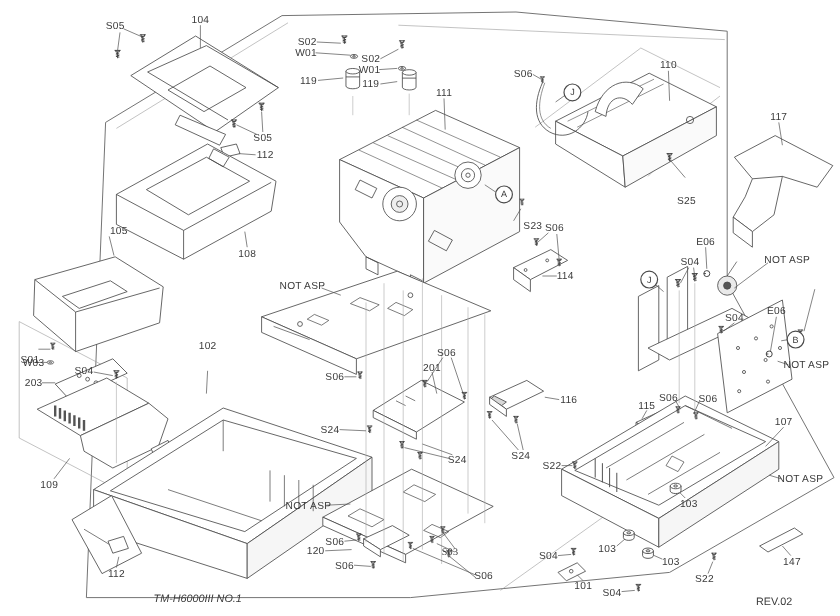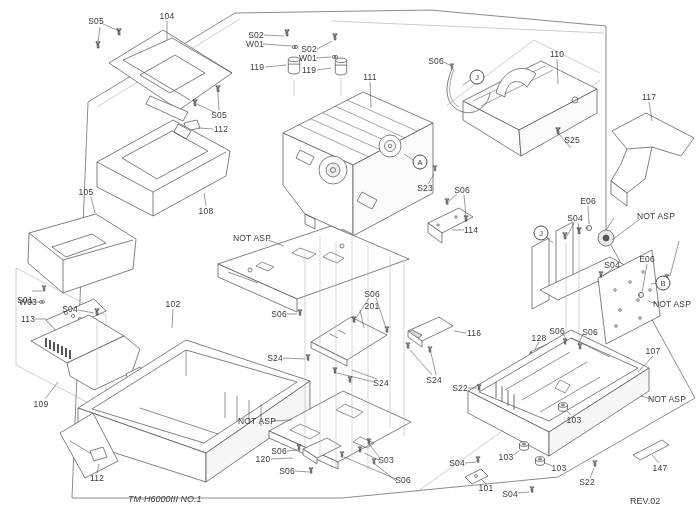--- a/index.html
+++ b/index.html
@@ -291,76 +291,76 @@
     <use href="#foot" transform="translate(524,444)"></use>
     <use href="#foot" transform="translate(540,459)"></use>
   </g>
 </svg>
 
 <div id="labels">
       <span class="callout" style="left: 96px; top: 21px;">S05</span>
       <span class="callout" style="left: 167px; top: 16px;">104</span>
       <span class="callout" style="left: 219px; top: 115px;">S05</span>
       <span class="callout" style="left: 221px; top: 129px;">112</span>
-      <span class="callout" style="left: 86px; top: 192px;">105</span>
+      <span class="callout" style="left: 99px; top: 192px;">105</span>
       <span class="callout" style="left: 206px; top: 211px;">108</span>
       <span class="callout" style="left: 256px; top: 35px;">S02</span>
       <span class="callout" style="left: 255px; top: 44px;">W01</span>
       <span class="callout" style="left: 257px; top: 67px;">119</span>
       <span class="callout" style="left: 309px; top: 49px;">S02</span>
       <span class="callout" style="left: 308px; top: 58px;">W01</span>
       <span class="callout" style="left: 309px; top: 70px;">119</span>
       <span class="callout" style="left: 370px; top: 77px;">111</span>
       <span class="callout" style="left: 436px; top: 61px;">S06</span>
       <span class="callout" style="left: 557px; top: 54px;">110</span>
-      <span class="callout" style="left: 572px; top: 140px;">S25</span>
+      <span class="callout" style="left: 572px; top: 167px;">S25</span>
       <span class="callout" style="left: 649px; top: 97px; text-align: right;">117</span>
       <span class="callout" style="left: 588px; top: 201px;">E06</span>
       <span class="callout" style="left: 575px; top: 218px;">S04</span>
       <span class="callout" style="left: 656px; top: 216px;">NOT ASP</span>
       <span class="callout" style="left: 717px; top: 236px;">S09</span>
       <span class="callout" style="left: 647px; top: 259px;">E06</span>
       <span class="callout" style="left: 612px; top: 265px;">S04</span>
       <span class="callout" style="left: 672px; top: 304px;">NOT ASP</span>
       <span class="callout" style="left: 557px; top: 331px;">S06</span>
       <span class="callout" style="left: 590px; top: 332px;">S06</span>
-      <span class="callout" style="left: 539px; top: 338px;">128</span>
+      <span class="callout" style="left: 539px; top: 338px;">115</span>
       <span class="callout" style="left: 653px; top: 351px;">107</span>
       <span class="callout" style="left: 667px; top: 399px;">NOT ASP</span>
-      <span class="callout" style="left: 425px; top: 188px;">S23</span>
+      <span class="callout" style="left: 444px; top: 188px;">S23</span>
       <span class="callout" style="left: 462px; top: 190px;">S06</span>
       <span class="callout" style="left: 471px; top: 230px;">114</span>
       <span class="callout" style="left: 252px; top: 238px;">NOT ASP</span>
       <span class="callout" style="left: 372px; top: 294px;">S06</span>
       <span class="callout" style="left: 279px; top: 314px;">S06</span>
-      <span class="callout" style="left: 360px; top: 306px; margin-left: 12px;">201</span>
+      <span class="callout" style="left: 360px; top: 306px;">201</span>
       <span class="callout" style="left: 275px; top: 358px;">S24</span>
       <span class="callout" style="left: 474px; top: 333px;">116</span>
       <span class="callout" style="left: 381px; top: 383px;">S24</span>
       <span class="callout" style="left: 434px; top: 380px;">S24</span>
       <span class="callout" style="left: 460px; top: 388px;">S22</span>
       <span class="callout" style="left: 257px; top: 421px;">NOT ASP</span>
       <span class="callout" style="left: 279px; top: 451px;">S06</span>
       <span class="callout" style="left: 263px; top: 459px;">120</span>
       <span class="callout" style="left: 287px; top: 471px;">S06</span>
-      <span class="callout" style="left: 386px; top: 460px;">S03</span>
+      <span class="callout" style="left: 375px; top: 460px; font-family: Liberation Serif, serif;">S03</span>
       <span class="callout" style="left: 403px; top: 480px;">S06</span>
       <span class="callout" style="left: 457px; top: 463px;">S04</span>
       <span class="callout" style="left: 486px; top: 488px;">101</span>
       <span class="callout" style="left: 574px; top: 420px;">103</span>
       <span class="callout" style="left: 506px; top: 457px;">103</span>
       <span class="callout" style="left: 559px; top: 468px;">103</span>
       <span class="callout" style="left: 510px; top: 494px;">S04</span>
       <span class="callout" style="left: 587px; top: 482px;">S22</span>
       <span class="callout" style="left: 660px; top: 468px;">147</span>
       <span class="callout" style="left: 25px; top: 300px;">S01</span>
       <span class="callout" style="left: 28px; top: 302px;">W03</span>
       <span class="callout" style="left: 70px; top: 309px;">S04</span>
-      <span class="callout" style="left: 28px; top: 319px;">113</span>
-      <span class="callout" style="left: 173px; top: 304px;">102</span>
+      <span class="callout" style="left: 28px; top: 319px;">203</span>
+      <span class="callout" style="left: 173px; top: 288px;">102</span>
       <span class="callout" style="left: 41px; top: 404px;">109</span>
       <span class="callout" style="left: 97px; top: 478px;">112</span>
       <span class="refcircle" style="left: 420px; top: 162px;">A</span>
       <span class="refcircle" style="left: 477px; top: 77px;">J</span>
       <span class="refcircle" style="left: 541px; top: 233px;">J</span>
       <span class="refcircle" style="left: 663px; top: 283px;">B</span>
     </div>
 
 <div id="title" class="footer">TM-H6000III NO.1</div>
 <div id="rev" class="footer">REV.02</div>

